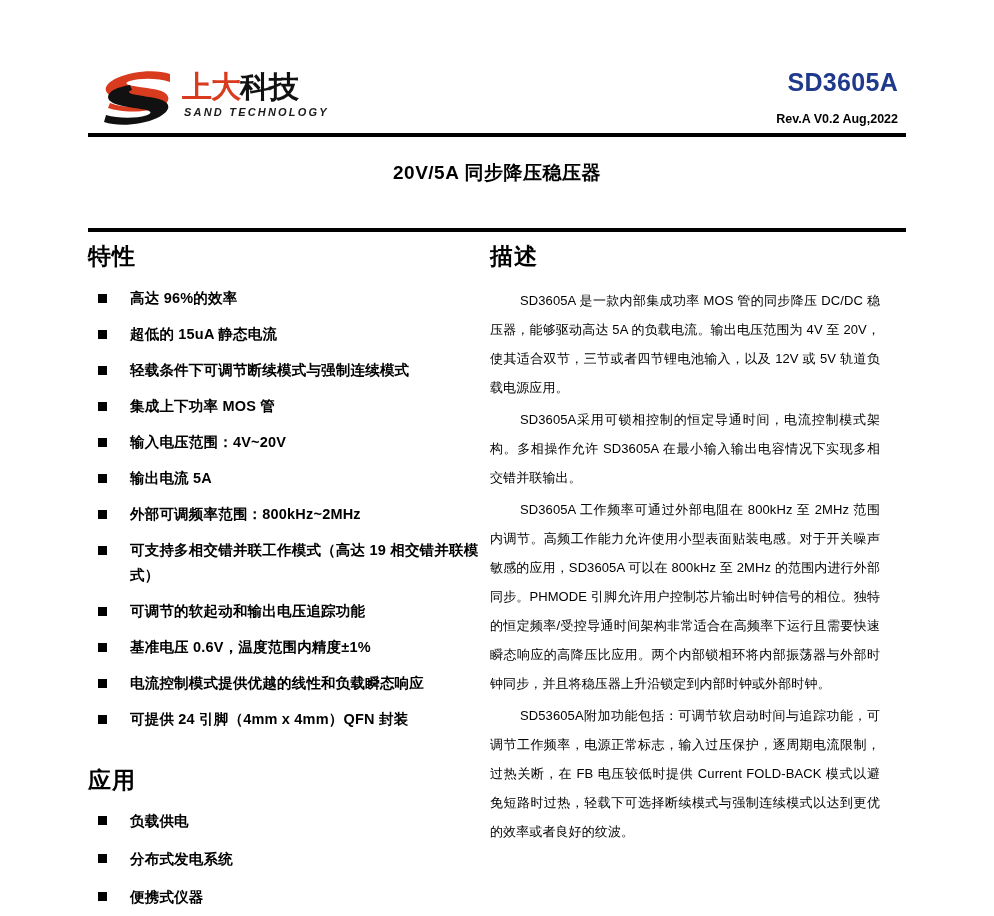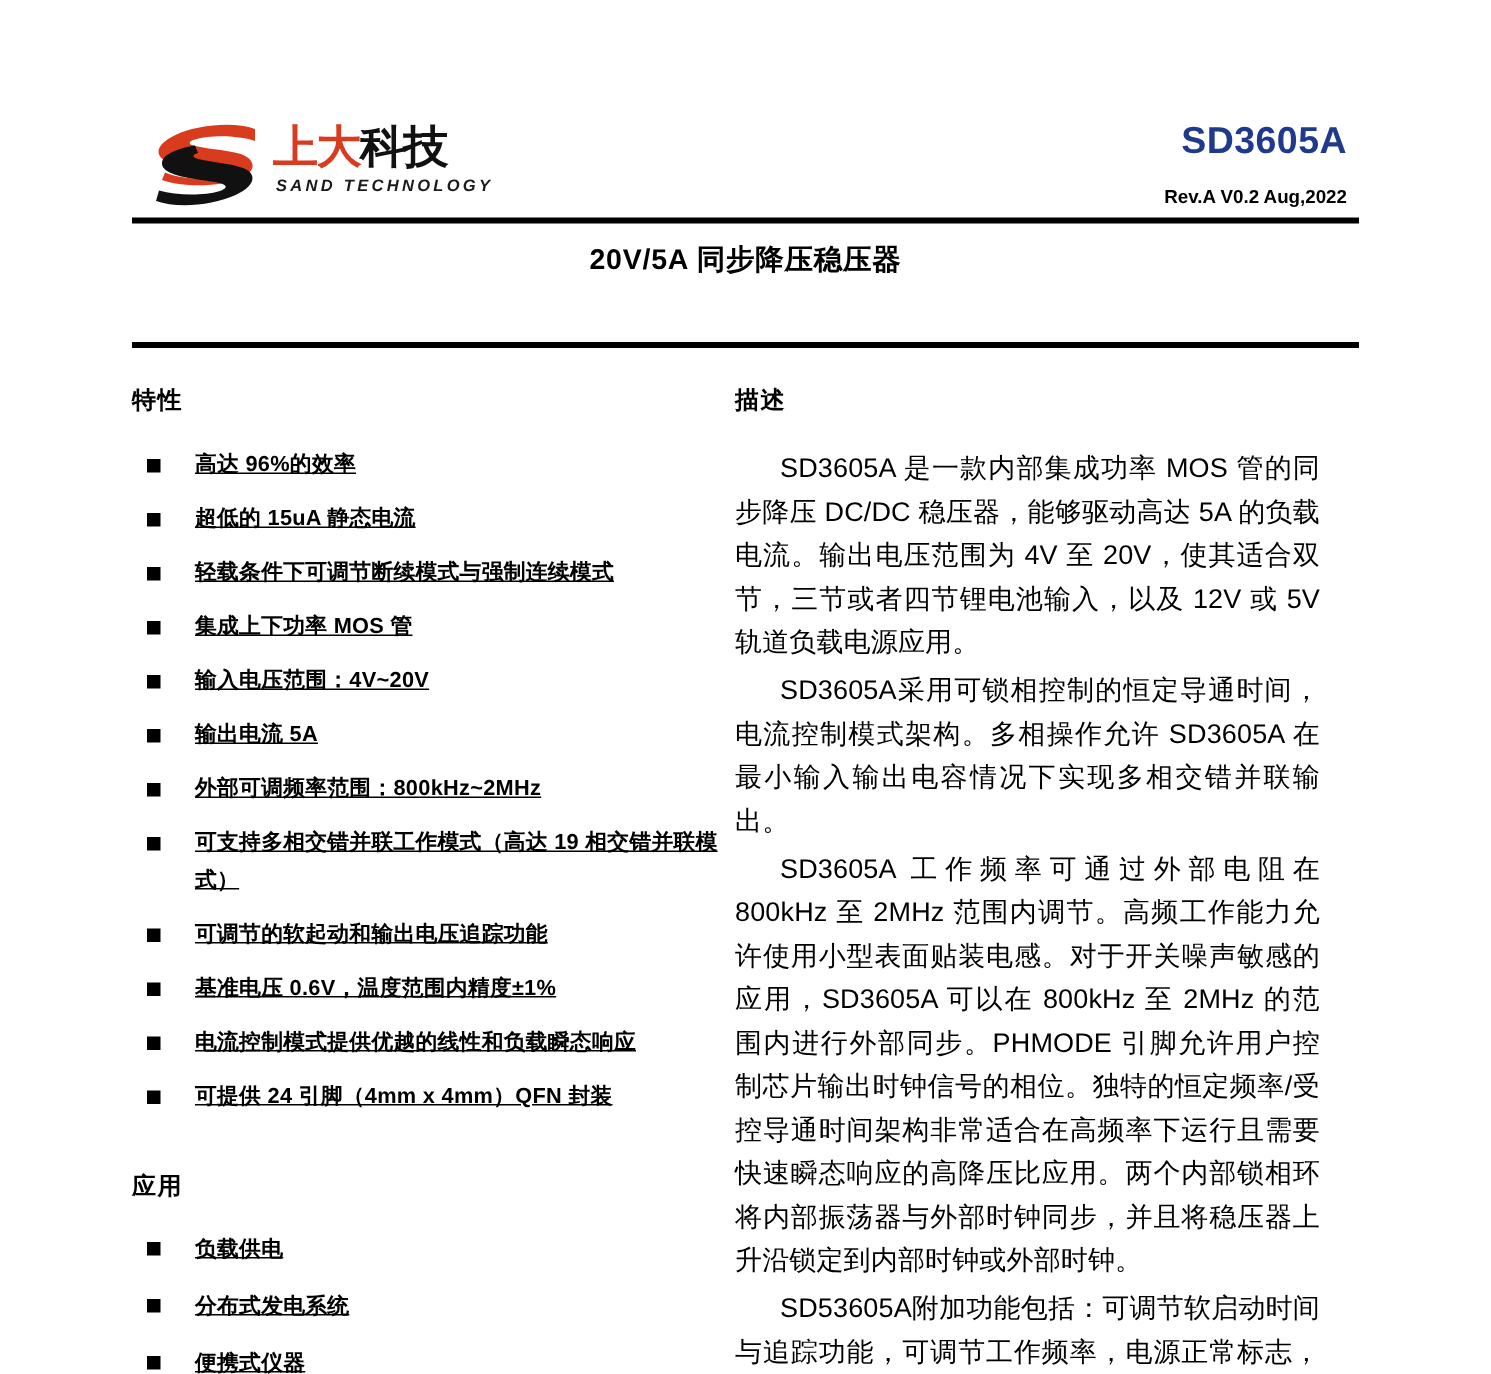--- a/index.html
+++ b/index.html
@@ -20,21 +20,21 @@
     position: relative;
     width: 994px;
     height: 916px;
     box-sizing: border-box;
   }
 
   
   .header {
     position: absolute;
     left: 0;
-    top: 12px;
+    top: 0;
     width: 994px;
     height: 152px;
     text-decoration: underline;
   }
 
   .logo-block {
     position: absolute;
     left: 96px;
     top: 68px;
     width: 300px;
@@ -130,32 +130,31 @@
     width: 410px;
   }
   .col-right {
     position: absolute;
     left: 490px;
     top: 238px;
     width: 390px;
   }
 
   .sec-heading {
-    font-size: 16px;
+    font-size: 23px;
     font-weight: bold;
     letter-spacing: 1px;
-    margin: 16px 0 16px 0;
+    margin: 4px 0 16px 0;
     line-height: 28px;
   }
 
   .bullet-list {
     list-style: none;
     margin: 0;
     padding: 0;
-    text-decoration: underline;
   }
   .bullet-item {
     position: relative;
     padding-left: 42px;
     margin-bottom: 11px;
     font-size: 14.5px;
     line-height: 25px;
     font-weight: bold;
     letter-spacing: 0.2px;
   }
@@ -186,21 +185,21 @@
     content: "";
     position: absolute;
     left: 10px;
     top: 6px;
     width: 9px;
     height: 9px;
     background: #000000;
   }
 
   .desc-para {
-    font-size: 18px;
+    font-size: 13px;
     line-height: 29px;
     text-align: justify;
     text-justify: inter-ideograph;
     margin: 0 0 3px 0;
     text-indent: 30px;
     letter-spacing: 0.1px;
   }
 </style>
 </head>
 <body>

